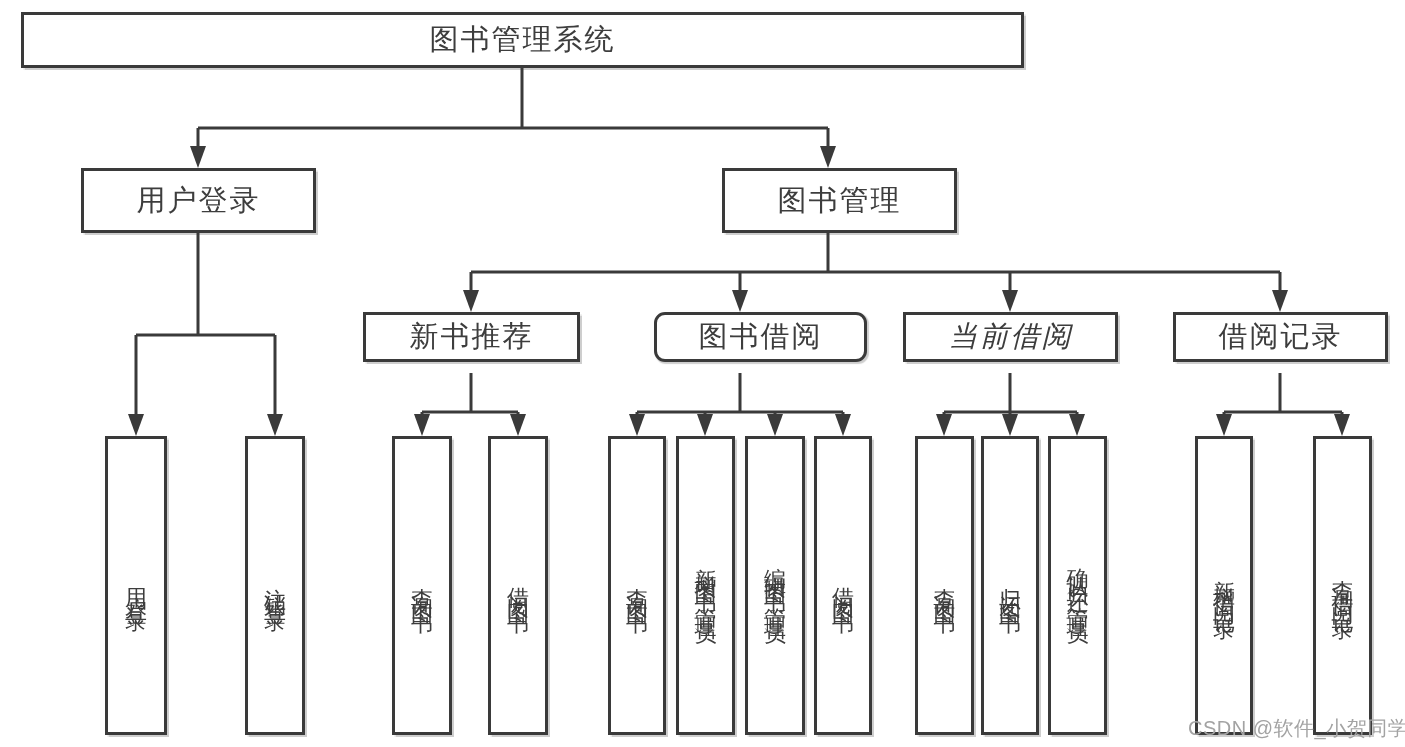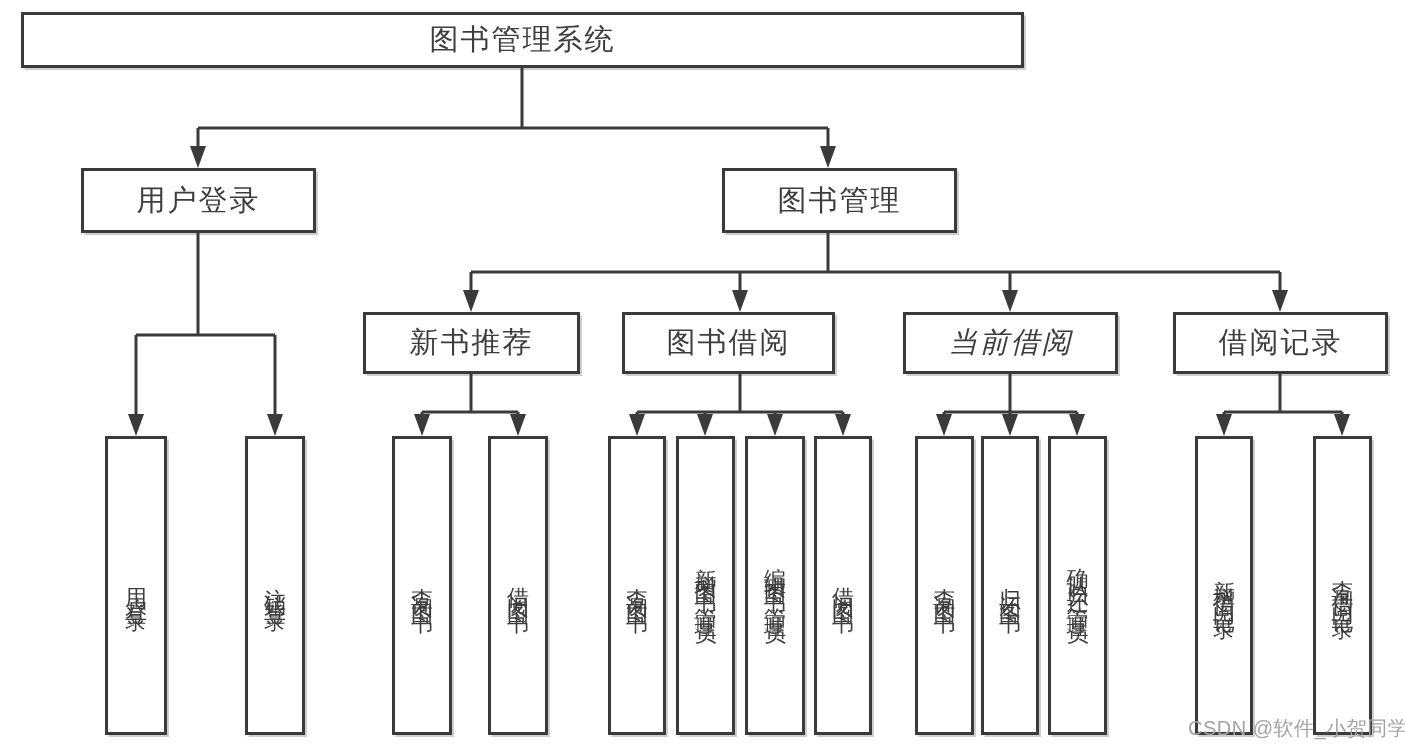--- a/index.html
+++ b/index.html
@@ -38,21 +38,21 @@
     color: var(--text);
     box-shadow: 1.5px 1.5px 1px rgba(60,60,60,0.25);
   }
   .node.h {
     font-size: 29px;
     letter-spacing: 2px;
     white-space: nowrap;
   }
   .node.root   { left: 21px;  top: 12px;  width: 1003px; height: 56px; }
   .node.lvl2   { top: 168px; width: 235px; height: 65px; }
-  .node.lvl3   { top: 312px; height: 62px; }
+  .node.lvl3   { top: 312px; height: 50px; }
   .node.leaf   { top: 436px; height: 299px; }
   .leaf .vtext {
     writing-mode: vertical-rl;
     text-orientation: mixed;
     font-size: 22px;
     letter-spacing: 8px;
     line-height: 1;
     color: var(--text);
     max-height: 292px;
   }
@@ -109,21 +109,21 @@
     <polygon class="ahead" points="1216,414 1232,414 1224,436"></polygon>
     <polygon class="ahead" points="1334,414 1350,414 1342,436"></polygon>
   </svg>
 
   <div class="node root h">图书管理系统</div>
 
   <div class="node lvl2 h" style="left:81px;">用户登录</div>
   <div class="node lvl2 h" style="left:711px;margin-left:11px;">图书管理</div>
 
   <div class="node lvl3 h" style="left:363px; width:217px;">新书推荐</div>
-  <div class="node lvl3 h" style="left:622px; width:213px;">图书借阅</div>
+  <div class="node lvl3 h" style="left:654px; width:213px;border-radius:11px;">图书借阅</div>
   <div class="node lvl3 h" style="left:903px; width:215px;font-style:italic;">当前借阅</div>
   <div class="node lvl3 h" style="left:1173px; width:215px;">借阅记录</div>
 
   <div class="node leaf" style="left:105px; width:62px;">
       <span class="vtext">用户登录</span>
     </div>
   <div class="node leaf" style="left:245px; width:60px;">
       <span class="vtext">注销登录</span>
     </div>
 

